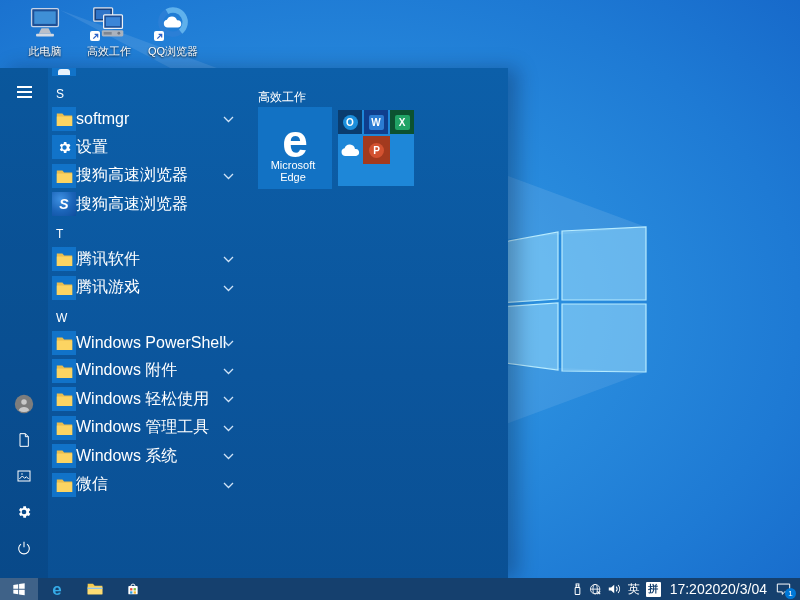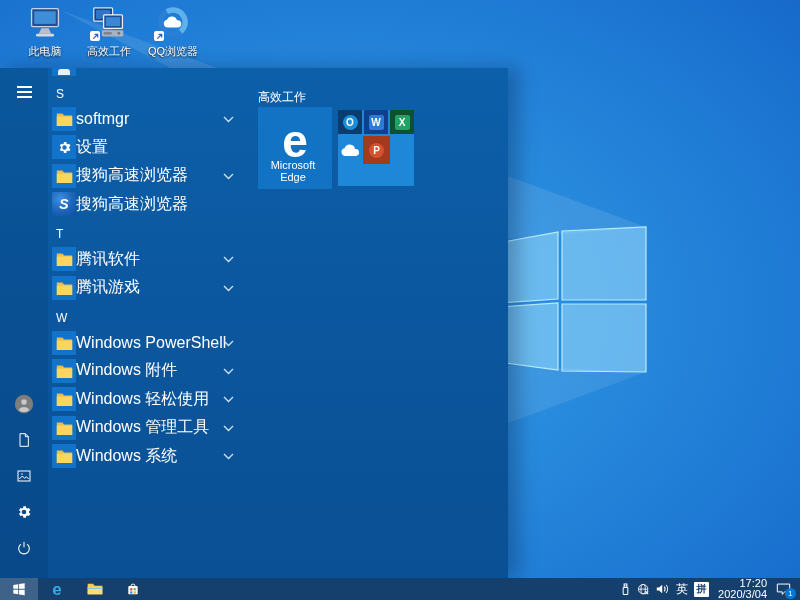--- a/index.html
+++ b/index.html
@@ -71,22 +71,22 @@
     display:flex;align-items:center;z-index:5;}
   .tb-btn{width:38px;height:22px;display:flex;align-items:center;justify-content:center;cursor:pointer;flex:none;}
   .tb-btn.active{background:rgba(255,255,255,.18);}
   .tb-edge-e{color:#35abe8;font-size:17px;font-weight:bold;line-height:1;}
   .tb-spacer{flex:1;}
   .tray{display:flex;align-items:center;height:22px;padding-right:6px;}
   .tray-item{height:22px;display:flex;align-items:center;justify-content:center;padding:0 3px;cursor:pointer;}
   .tray-lang{color:#fff;font-size:12px;}
   .tray-ime{width:15px;height:15px;background:#fff;border-radius:1px;color:#15406e;font-size:10px;font-weight:bold;
     display:flex;align-items:center;justify-content:center;}
-  .tray-clock{display:flex;flex-direction:column;align-items:flex-end;justify-content:center;
-    color:#fff;font-size:11px;line-height:11px;padding:0 6px;cursor:pointer;}
+  .tray-clock{display:flex;flex-direction:row;align-items:flex-end;justify-content:center;
+    color:#fff;font-size:14px;line-height:11px;padding:0 6px;cursor:pointer;}
   .action-center{position:relative;}
   .ac-badge{position:absolute;right:-2px;bottom:1px;width:11px;height:11px;border-radius:50%;
     background:var(--accent,#0078d7);color:#fff;font-size:8px;display:flex;align-items:center;justify-content:center;}
 </style>
 </head>
 <body>
 
 <div class="screen">
 
   <svg class="wallpaper-logo" width="800" height="600" viewBox="0 0 800 600">
@@ -346,20 +346,34 @@
                 <path d="M1 6.5h22V20H1z" fill="#fcd462"></path>
               </svg>
             </span>
             <span class="app-label">Windows 系统</span>
             <span class="chevron">
               <svg width="11" height="7" viewBox="0 0 11 7">
                 <path d="M1 1l4.5 4.5L10 1" fill="none" stroke="#cfe3f7" stroke-width="1.3"></path>
               </svg>
             </span>
           </div>
+          <div class="app-row">
+            <span class="tile24">
+              <svg width="17" height="14" viewBox="0 0 24 20">
+                <path d="M1 2h8l2.5 3H23v15H1z" fill="#e9bd4e"></path>
+                <path d="M1 6.5h22V20H1z" fill="#fcd462"></path>
+              </svg>
+            </span>
+            <span class="app-label">微信</span>
+            <span class="chevron">
+              <svg width="11" height="7" viewBox="0 0 11 7">
+                <path d="M1 1l4.5 4.5L10 1" fill="none" stroke="#cfe3f7" stroke-width="1.3"></path>
+              </svg>
+            </span>
+          </div>
         </div>
     </div>
 
     <div class="tiles-pane">
       <div class="tile-group-title">高效工作</div>
       <div class="edge-tile">
         <div class="edge-glyph">e</div>
         <div class="edge-label">Microsoft Edge</div>
       </div>
       <div class="small-group" id="small-tiles">

